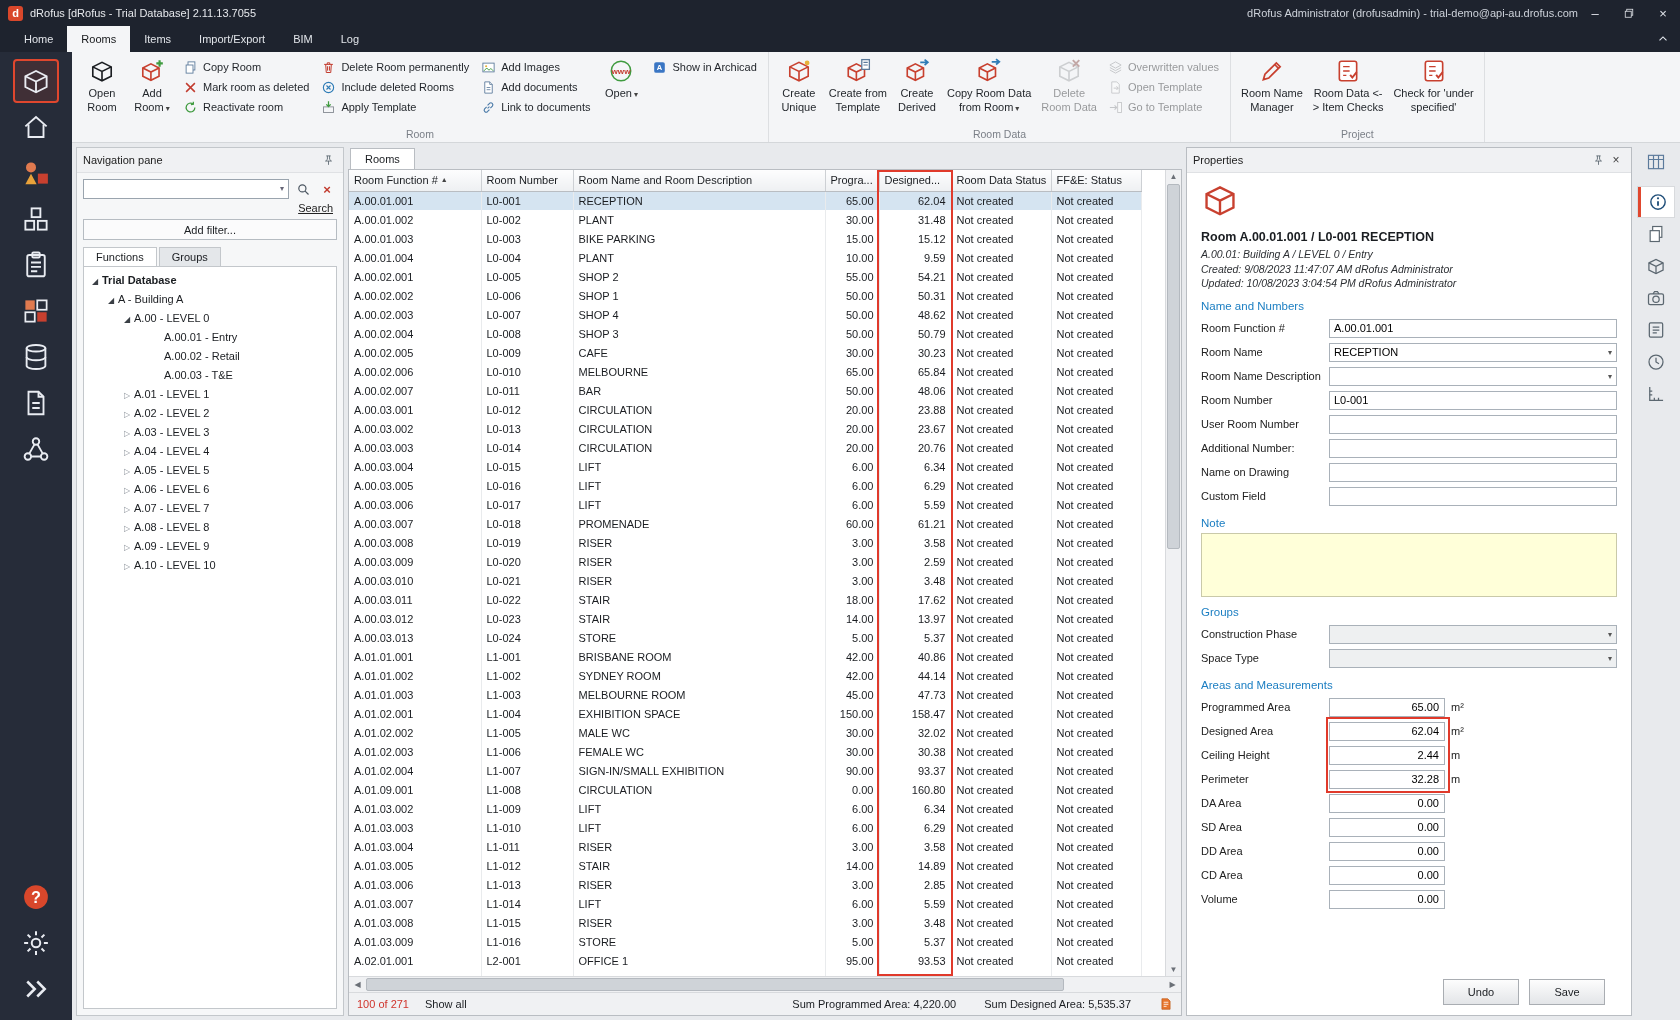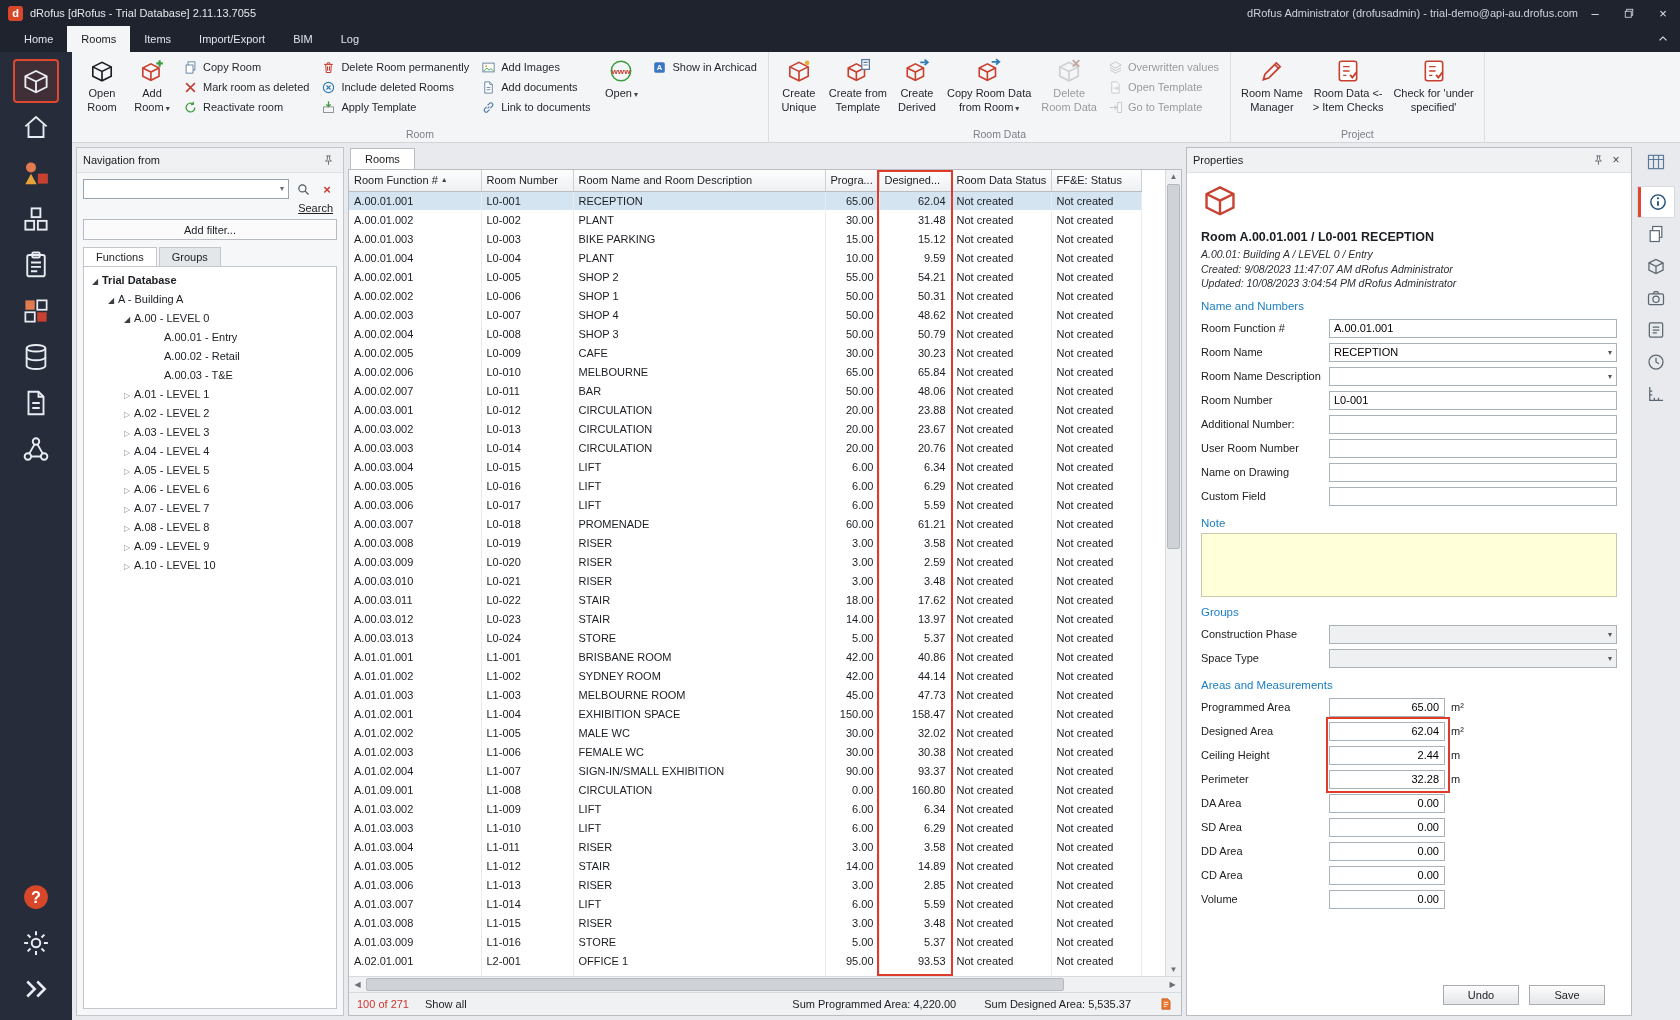--- a/index.html
+++ b/index.html
@@ -129,21 +129,21 @@
   .type-combo .pinput{padding-right:16px;}
   .type-combo .pinput-wrap::after{content:"▾";position:absolute;right:5px;top:5px;font-size:8px;color:#555;}
   .prow.disabled{opacity:1;filter:none;}
   .prow.disabled .pinput{background:#eef0f1;}
   .note-area{width:100%;height:64px;background:#ffffd9;border:1px solid #c9c9a9;resize:none;box-sizing:border-box;}
   .areas{position:relative;}
   .a-in{width:116px;flex:none;height:19px;border:1px solid #a9b1b9;text-align:right;padding:0 5px;box-sizing:border-box;}
   .a-unit{margin-left:6px;color:#222;}
   .area-overlay{position:absolute;left:125px;top:22px;width:124px;height:76px;border:2px solid #e03a2b;pointer-events:none;box-sizing:border-box;}
   .props-footer{margin-top:auto;display:flex;justify-content:flex-end;gap:10px;padding:10px 12px;}
-  .pbtn{width:76px;height:20px;border:1px solid #a9adb2;background:linear-gradient(#fdfdfd,#e3e5e8);}
+  .pbtn{width:76px;height:26px;border:1px solid #a9adb2;background:linear-gradient(#fdfdfd,#e3e5e8);}
 
   
   .right-strip{width:40px;flex:none;display:flex;flex-direction:column;align-items:center;}
   .strip-btn{width:36px;height:30px;display:flex;align-items:center;justify-content:center;margin-bottom:2px;box-sizing:border-box;}
   .strip-btn svg{width:20px;height:20px;}
   .strip-btn.active{background:#fff;border-left:3px solid #e0472e;box-shadow:0 0 0 1px #d8dadd;}
   .strip-gap{height:8px;}
 </style>
 </head>
 <body>
@@ -610,21 +610,21 @@
             </div>
             <div class="rib-label">Project</div>
           </div>
         </div>
     </div>
 
     <div class="workspace">
 
       <div class="nav-pane">
         <div class="pane-header">
-          <span class="pane-title">Navigation from</span>
+          <span class="pane-title">Navigation pane</span>
           <button class="pane-hbtn">
               <span>
                 <svg viewBox="0 0 24 24">
                   <g fill="none" stroke="currentColor" stroke-width="1.6">
                     <path d="M8 3.5h8M10 3.5V10l-3.5 3h11L14 10V3.5M12 13v7"></path>
                   </g>
                 </svg>
               </span>
             </button>
         </div>
@@ -1208,25 +1208,25 @@
               </div>
               <div class="prow type-combo">
                 <span class="plabel">Room Name Description</span>
                 <span class="pinput-wrap"><input class="pinput" style=""></span>
               </div>
               <div class="prow">
                 <span class="plabel">Room Number</span>
                 <span class="pinput-wrap"><input class="pinput" value="L0-001" style=""></span>
               </div>
               <div class="prow">
+                <span class="plabel">User Room Number</span>
+                <span class="pinput-wrap"><input class="pinput" style=""></span>
+              </div>
+              <div class="prow">
                 <span class="plabel">Additional Number:</span>
-                <span class="pinput-wrap"><input class="pinput" style=""></span>
-              </div>
-              <div class="prow">
-                <span class="plabel">User Room Number</span>
                 <span class="pinput-wrap"><input class="pinput" style=""></span>
               </div>
               <div class="prow">
                 <span class="plabel">Name on Drawing</span>
                 <span class="pinput-wrap"><input class="pinput" style=""></span>
               </div>
               <div class="prow">
                 <span class="plabel">Custom Field</span>
                 <span class="pinput-wrap"><input class="pinput" style=""></span>
               </div>

